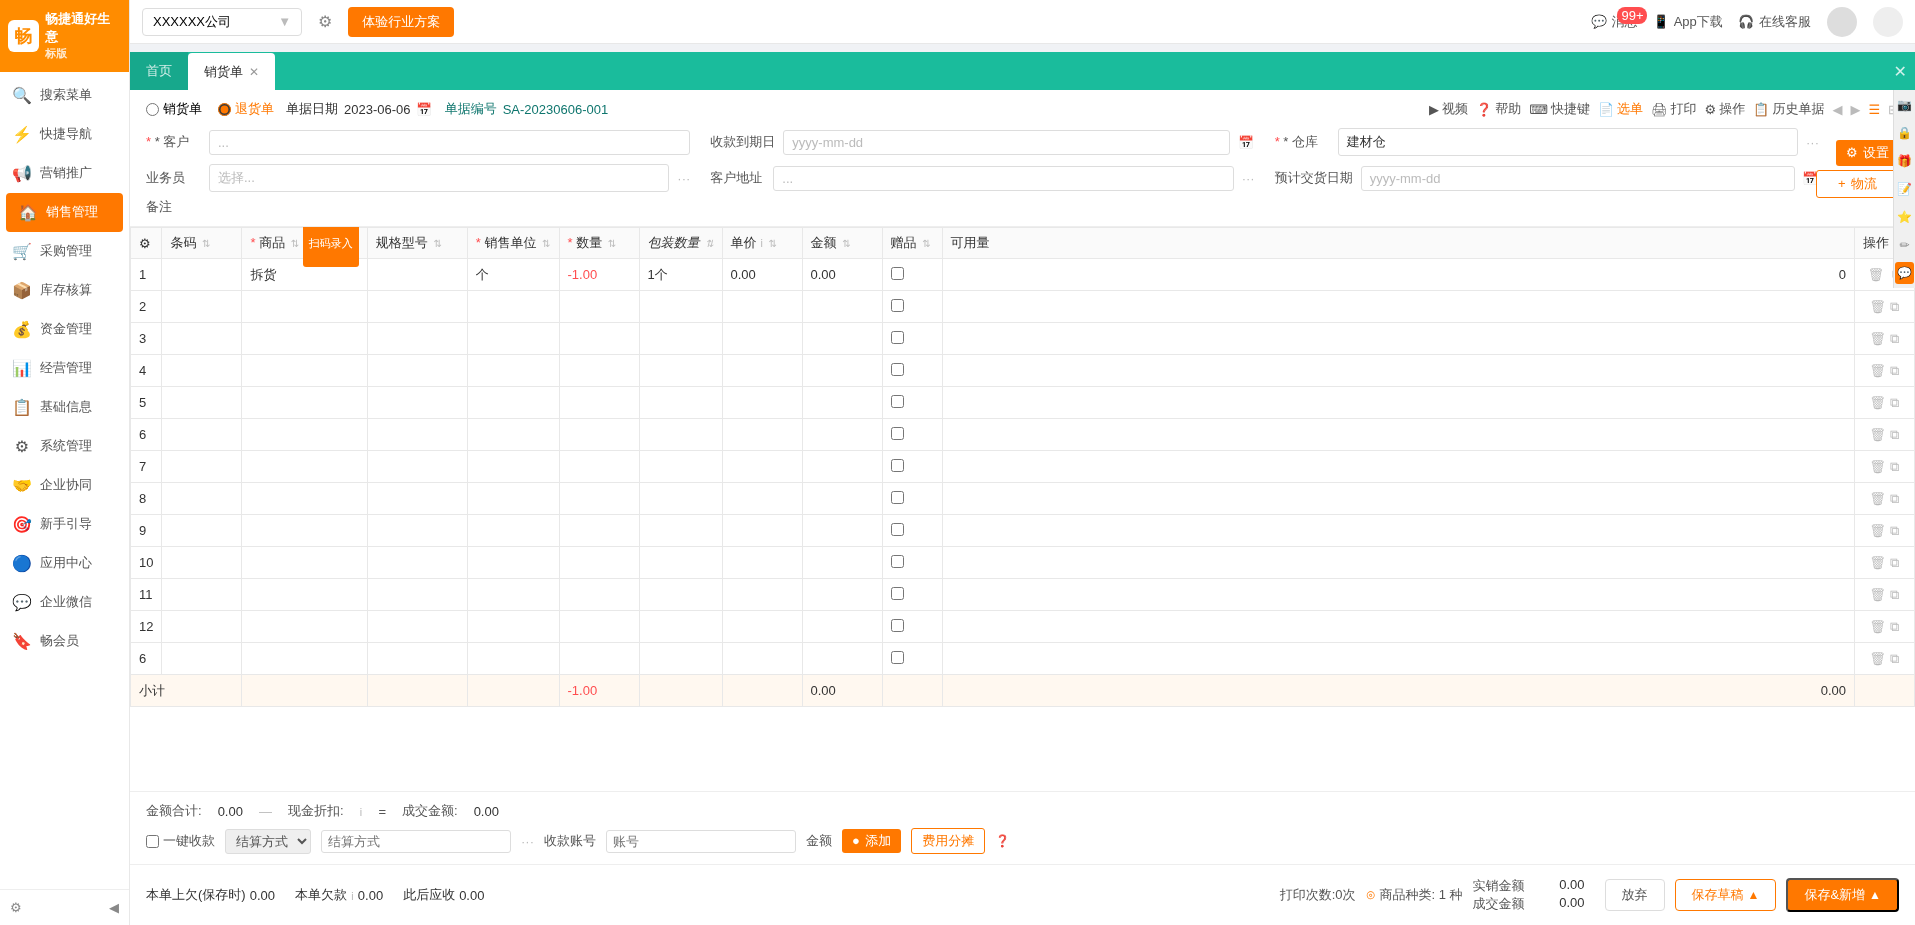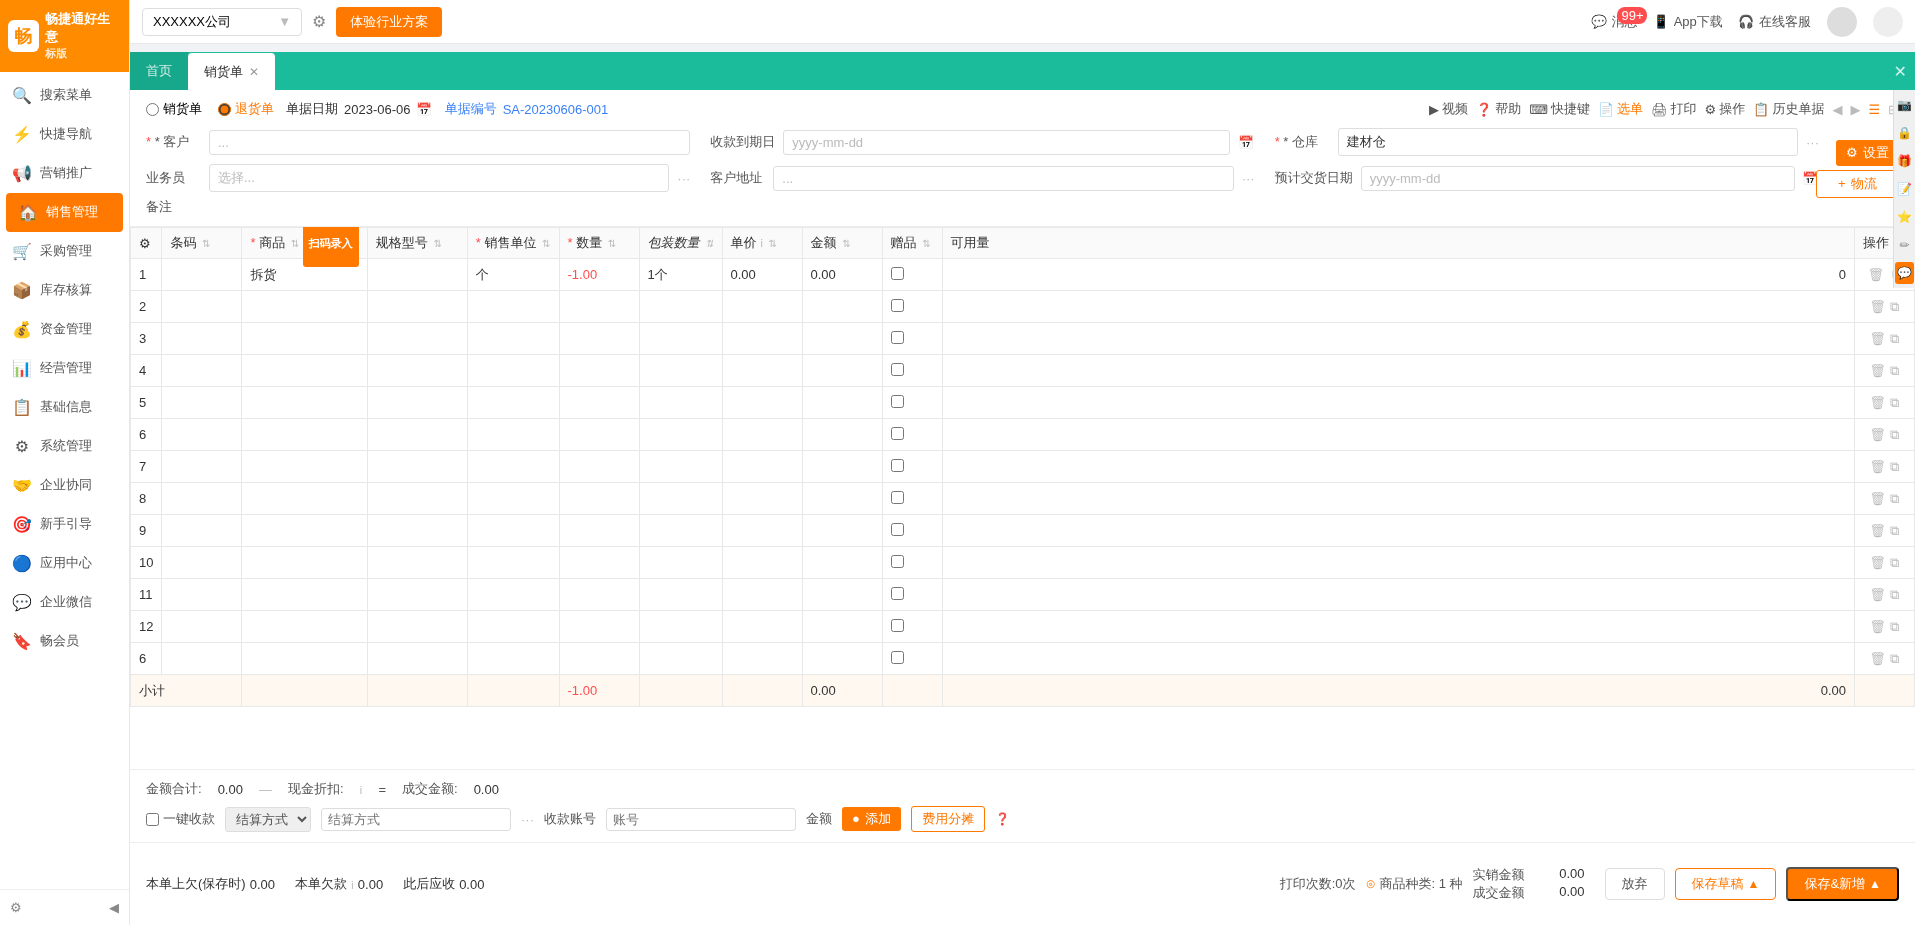--- a/index.html
+++ b/index.html
@@ -29,21 +29,21 @@
     .sidebar-item .item-icon { font-size: 16px; width: 20px; text-align: center; }
     .sidebar-bottom {
       padding: 10px; border-top: 1px solid #eee;
       display: flex; justify-content: space-between; align-items: center;
     }
 
     
     .topbar {
       position: fixed; left: 130px; top: 0; right: 0; height: 44px;
       background: #fff; border-bottom: 1px solid #e8e8e8;
-      display: flex; align-items: center; padding: 0 12px; gap: 10px; z-index: 100;
+      display: flex; align-items: center; padding: 0 12px; gap: 16px; z-index: 100;
     }
     .topbar-company {
       display: flex; align-items: center; gap: 6px;
       border: 1px solid #ddd; border-radius: 4px; padding: 4px 10px; min-width: 160px;
       cursor: pointer;
     }
     .topbar-gear { color: #888; cursor: pointer; font-size: 16px; }
     .topbar-trial {
       background: #ff7800; color: #fff; padding: 6px 14px; border-radius: 4px;
       cursor: pointer; font-size: 13px; white-space: nowrap;
@@ -75,21 +75,21 @@
     }
     .form-toolbar {
       display: flex; align-items: center; gap: 12px; margin-bottom: 10px;
     }
     .radio-group { display: flex; gap: 16px; align-items: center; }
     .radio-item { display: flex; align-items: center; gap: 4px; cursor: pointer; }
     .radio-item input { accent-color: #ff7800; }
     .form-date { display: flex; align-items: center; gap: 6px; color: #555; }
     .form-date span { color: #333; font-weight: 500; }
     .form-number { display: flex; align-items: center; gap: 6px; color: #555; }
-    .form-number span { color: #3b82f6; font-weight: 500; }
+    .form-number span { color: #0f766e; font-weight: 500; }
     .toolbar-right { margin-left: auto; display: flex; align-items: center; gap: 8px; }
     .toolbar-btn { display: flex; align-items: center; gap: 3px; color: #555; cursor: pointer; font-size: 12px; }
     .field-row { display: flex; align-items: center; gap: 8px; }
     .field-label { color: #555; white-space: nowrap; min-width: 55px; }
     .field-input {
       flex: 1; border: 1px solid #ddd; border-radius: 3px; padding: 4px 8px;
       color: #333; background: #fff; min-width: 0;
     }
     .field-input.placeholder { color: #bbb; }
 
@@ -98,41 +98,41 @@
     .data-table { width: 100%; border-collapse: collapse; }
     .data-table th {
       background: #fafafa; border: 1px solid #e8e8e8; padding: 6px 8px;
       text-align: left; font-weight: 500; white-space: nowrap; color: #333; position: sticky; top: 0; z-index: 10;
     }
     .data-table td { border: 1px solid #e8e8e8; padding: 4px 8px; color: #333; height: 32px; }
     .data-table td.red { color: #ff4d4f; }
     .subtotal-row td { background: #fff8f0; font-weight: 500; }
     .scan-btn {
       background: #ff7800; color: #fff; padding: 18px 6px; border-radius: 3px;
-      font-size: 11px; cursor: pointer; white-space: nowrap; font-weight: bold;
+      font-size: 11px; cursor: pointer; white-space: nowrap;
     }
     th .sort-arrows { color: #bbb; font-size: 10px; margin-left: 2px; }
     th .required-star { color: #ff4d4f; }
 
     
     .bottom-bar {
       background: #fff; border-top: 1px solid #eee; padding: 6px 16px;
     }
     .total-row { display: flex; align-items: center; gap: 16px; padding: 4px 0; }
     .total-label { color: #555; }
     .total-value { color: #333; font-weight: 500; }
     .dash { color: #bbb; }
     .payment-row { display: flex; align-items: center; gap: 10px; padding: 4px 0; }
     .checkbox-label { display: flex; align-items: center; gap: 4px; color: #555; cursor: pointer; }
     .payment-select { border: 1px solid #ddd; border-radius: 3px; padding: 3px 6px; color: #555; min-width: 80px; }
     .payment-input { border: 1px solid #ddd; border-radius: 3px; padding: 3px 6px; color: #bbb; min-width: 60px; }
     .expense-btn { border: 1px solid #ff7800; color: #ff7800; padding: 3px 10px; border-radius: 3px; cursor: pointer; font-size: 12px; }
 
     .footer-bar {
-      background: #fff; border-top: 1px solid #eee; padding: 23px 16px;
+      background: #fff; border-top: 1px solid #eee; padding: 12px 16px;
       display: flex; align-items: center; gap: 20px;
     }
     .footer-stat { display: flex; align-items: center; gap: 4px; color: #555; }
     .footer-stat span { color: #333; }
     .footer-right { margin-left: auto; display: flex; align-items: center; gap: 10px; }
     .footer-summary { text-align: right; margin-right: 10px; }
     .summary-line { display: flex; justify-content: flex-end; gap: 10px; color: #555; font-size: 12px; }
     .summary-value { color: #333; min-width: 50px; text-align: right; }
     .btn-discard { border: 1px solid #ddd; background: #fff; color: #555; padding: 6px 16px; border-radius: 4px; cursor: pointer; }
     .btn-save-draft {

